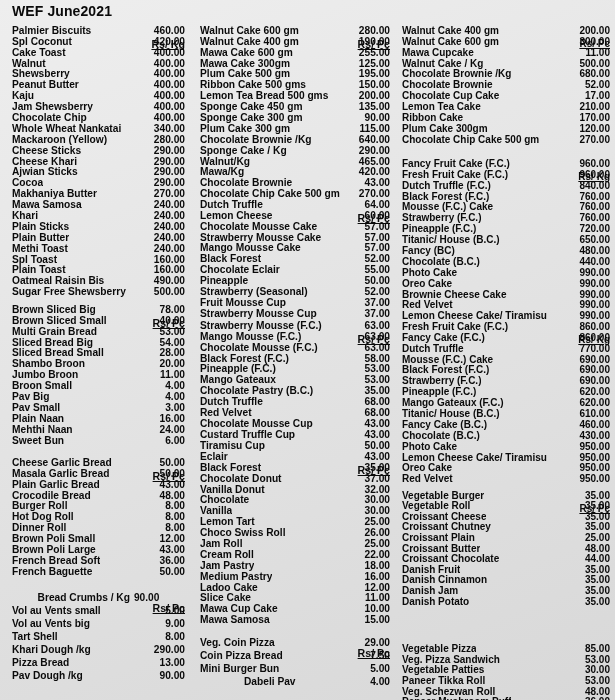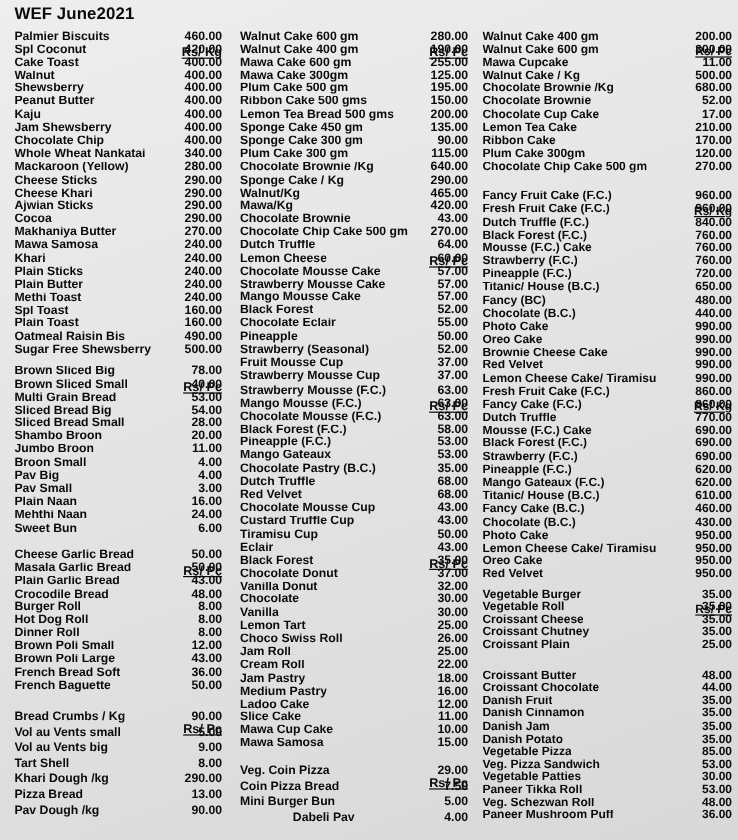--- a/index.html
+++ b/index.html
@@ -242,21 +242,21 @@
         <div class="row">
           <span class="name">French Baguette</span>
           <span class="price">50.00</span>
         </div>
       </div>
       <div class="section" style="top: 578px;">
         <div class="row head" style="height: 13px; line-height: 13px;">
           <span class="name">MISC</span>
           <span class="price">Rs/ Pc</span>
         </div>
-        <div class="row" style="height: 13px; line-height: 13px;">
+        <div class="row" style="height: 13px; line-height: 13px; justify-content: center;">
           <span class="name">Bread Crumbs / Kg</span>
           <span class="price">90.00</span>
         </div>
         <div class="row" style="height: 13px; line-height: 13px;">
           <span class="name">Vol au Vents small</span>
           <span class="price">5.00</span>
         </div>
         <div class="row" style="height: 13px; line-height: 13px;">
           <span class="name">Vol au Vents big</span>
           <span class="price">9.00</span>
@@ -748,21 +748,21 @@
           <span class="price">35.00</span>
         </div>
         <div class="row" style="height: 10.6px; line-height: 10.6px;">
           <span class="name">Croissant Chutney</span>
           <span class="price">35.00</span>
         </div>
         <div class="row" style="height: 10.6px; line-height: 10.6px;">
           <span class="name">Croissant  Plain</span>
           <span class="price">25.00</span>
         </div>
-        <div class="row" style="height: 10.6px; line-height: 10.6px; margin-top: 15px;">
+        <div class="row" style="height: 10.6px; line-height: 10.6px;">
           <span class="name">Croissant Butter</span>
           <span class="price">48.00</span>
         </div>
         <div class="row" style="height: 10.6px; line-height: 10.6px;">
           <span class="name">Croissant Chocolate</span>
           <span class="price">44.00</span>
         </div>
         <div class="row" style="height: 10.6px; line-height: 10.6px;">
           <span class="name">Danish Fruit</span>
           <span class="price">35.00</span>
@@ -772,21 +772,21 @@
           <span class="price">35.00</span>
         </div>
         <div class="row" style="height: 10.6px; line-height: 10.6px;">
           <span class="name">Danish Jam</span>
           <span class="price">35.00</span>
         </div>
         <div class="row" style="height: 10.6px; line-height: 10.6px; align-items: flex-end;">
           <span class="name">Danish  Potato</span>
           <span class="price">35.00</span>
         </div>
-        <div class="row" style="height: 10.6px; line-height: 10.6px;">
+        <div class="row" style="height: 10.6px; line-height: 10.6px; margin-top: 37px;">
           <span class="name">Vegetable Pizza</span>
           <span class="price">85.00</span>
         </div>
         <div class="row" style="height: 10.6px; line-height: 10.6px;">
           <span class="name">Veg. Pizza Sandwich</span>
           <span class="price">53.00</span>
         </div>
         <div class="row" style="height: 10.6px; line-height: 10.6px;">
           <span class="name">Vegetable  Patties</span>
           <span class="price">30.00</span>

